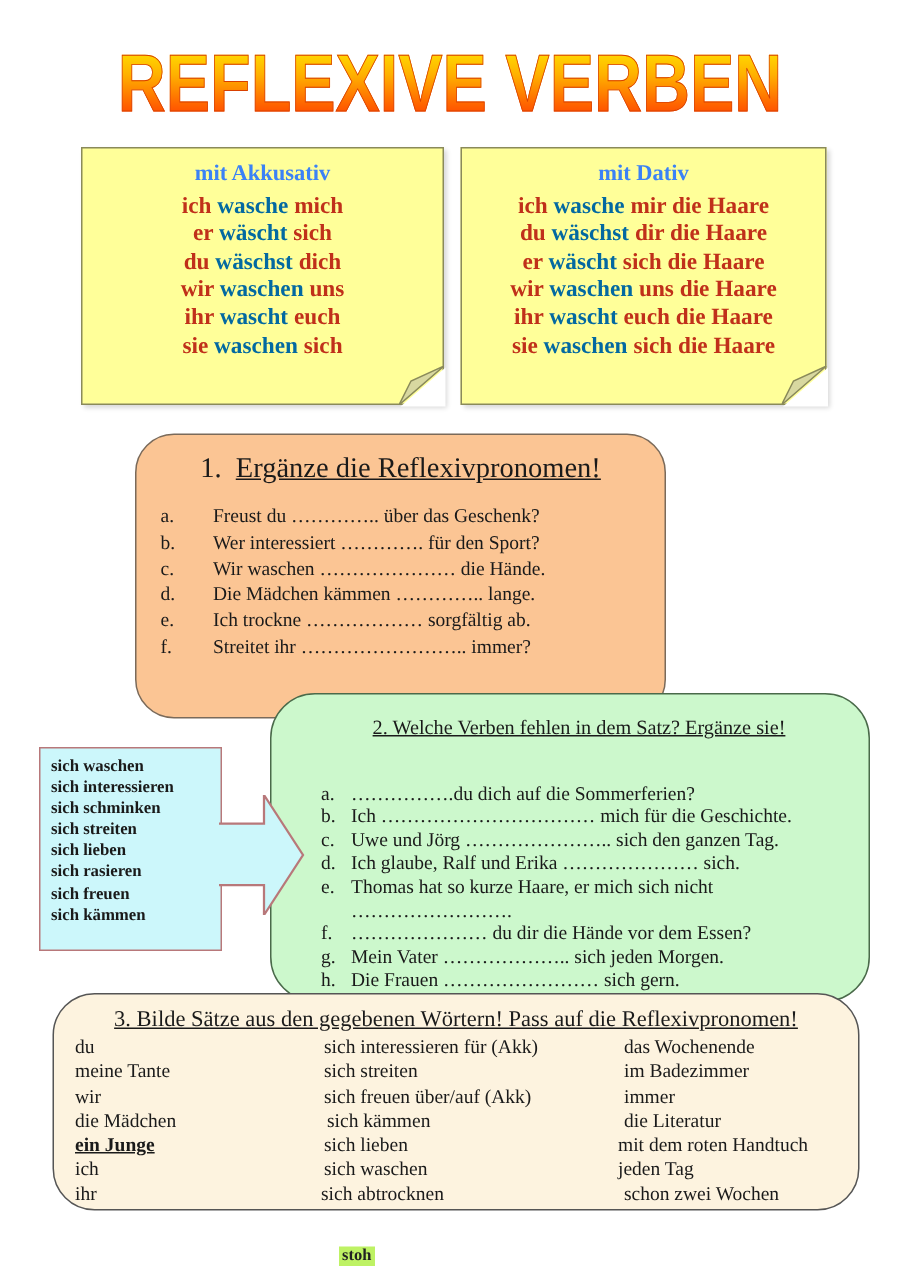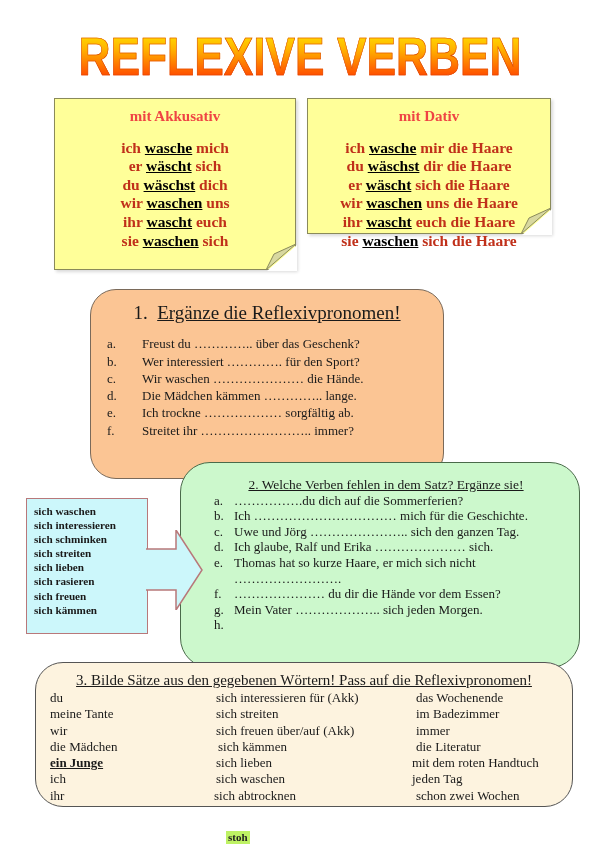--- a/index.html
+++ b/index.html
@@ -17,30 +17,30 @@
     -webkit-text-stroke: 0.6px #d84000;
     line-height: 60px;
   }
 
   
   .note {
     position: absolute; background: #ffff99; border: 1.5px solid #8a8a5a;
     text-align: center; font-weight: bold; font-size: 15.5px; line-height: 18.6px;
     box-shadow: 2px 2px 3px rgba(0,0,0,0.15);
   }
-  .note .head { color: #ef4444; font-size: 15px; margin-top: 8px; margin-bottom: 13px; }
+  .note .head { color: #3b82f6; font-size: 15px; margin-top: 8px; margin-bottom: 3px; }
   .note .red { color: #c0301a; }
-  .note .blk { color: #000000; text-decoration: underline; }
+  .note .blk { color: #0369a1; }
   .note .ul { }
   .note .curl-cut {
     position: absolute; right: -2px; bottom: -2px; width: 0; height: 0;
     border-left: 30px solid transparent; border-bottom: 26px solid #ffffff;
   }
   #note-akk { left: 54px; top: 98px; width: 242px; height: 172px; }
-  #note-dat { left: 307px; top: 98px; width: 244px; height: 136px; }
+  #note-dat { left: 307px; top: 98px; width: 244px; height: 172px; }
 
   
   #ex1 {
     position: absolute; left: 90px; top: 289px; width: 354px; height: 190px;
     background: #fbc594; border: 1.5px solid #7a6a5a; border-radius: 26px;
     font-size: 13px; line-height: 17.3px;
   }
   #ex1 .ex-title { text-align: center; margin-top: 14px; margin-bottom: 14px; font-size: 19px; }
   #ex1 .ex-title .u { text-decoration: underline; }
   #ex1 .row { display: flex; padding-left: 16px; }
@@ -54,21 +54,21 @@
     z-index: 2;
   }
   #wordbox-arrow { position: absolute; left: 146px; top: 530px; z-index: 3; }
 
   
   #ex2 {
     position: absolute; left: 180px; top: 462px; width: 400px; height: 206px;
     background: #ccf8cc; border: 1.5px solid #4a6a4a; border-radius: 30px;
     font-size: 13px; line-height: 15.6px; z-index: 1;
   }
-  #ex2 .ex-title { text-align: center; margin-top: 14px; margin-bottom: 0; padding-left: 12px; text-decoration: underline; font-size: 13.5px; }
+  #ex2 .ex-title { text-align: center; margin-top: 14px; margin-bottom: 28px; padding-left: 12px; text-decoration: underline; font-size: 13.5px; }
   #ex2 .row { display: flex; padding-left: 33px; }
   #ex2 .row .lbl { width: 20px; }
 
   
   #ex3 {
     position: absolute; left: 35px; top: 662px; width: 538px; height: 145px;
     background: #fdf3df; border: 1.5px solid #555; border-radius: 28px;
     font-size: 13px; line-height: 16.3px; z-index: 2;
   }
   #ex3 .ex-title { position: absolute; left: 0; top: 9px; width: 100%; text-align: center; text-decoration: underline; font-size: 15px; }
@@ -177,20 +177,21 @@
   <div class="row">
       <span class="lbl">f.</span>
       <span>………………… du dir die Hände vor dem Essen?</span>
     </div>
   <div class="row">
       <span class="lbl">g.</span>
       <span>Mein Vater ……………….. sich jeden Morgen.</span>
     </div>
   <div class="row">
       <span class="lbl">h.</span>
+      <span>Die Frauen …………………… sich gern.</span>
     </div>
 </div>
 
 <div id="wordbox">
   <div>sich waschen</div>
   <div>sich interessieren</div>
   <div>sich schminken</div>
   <div>sich streiten</div>
   <div>sich lieben</div>
   <div>sich rasieren</div>

